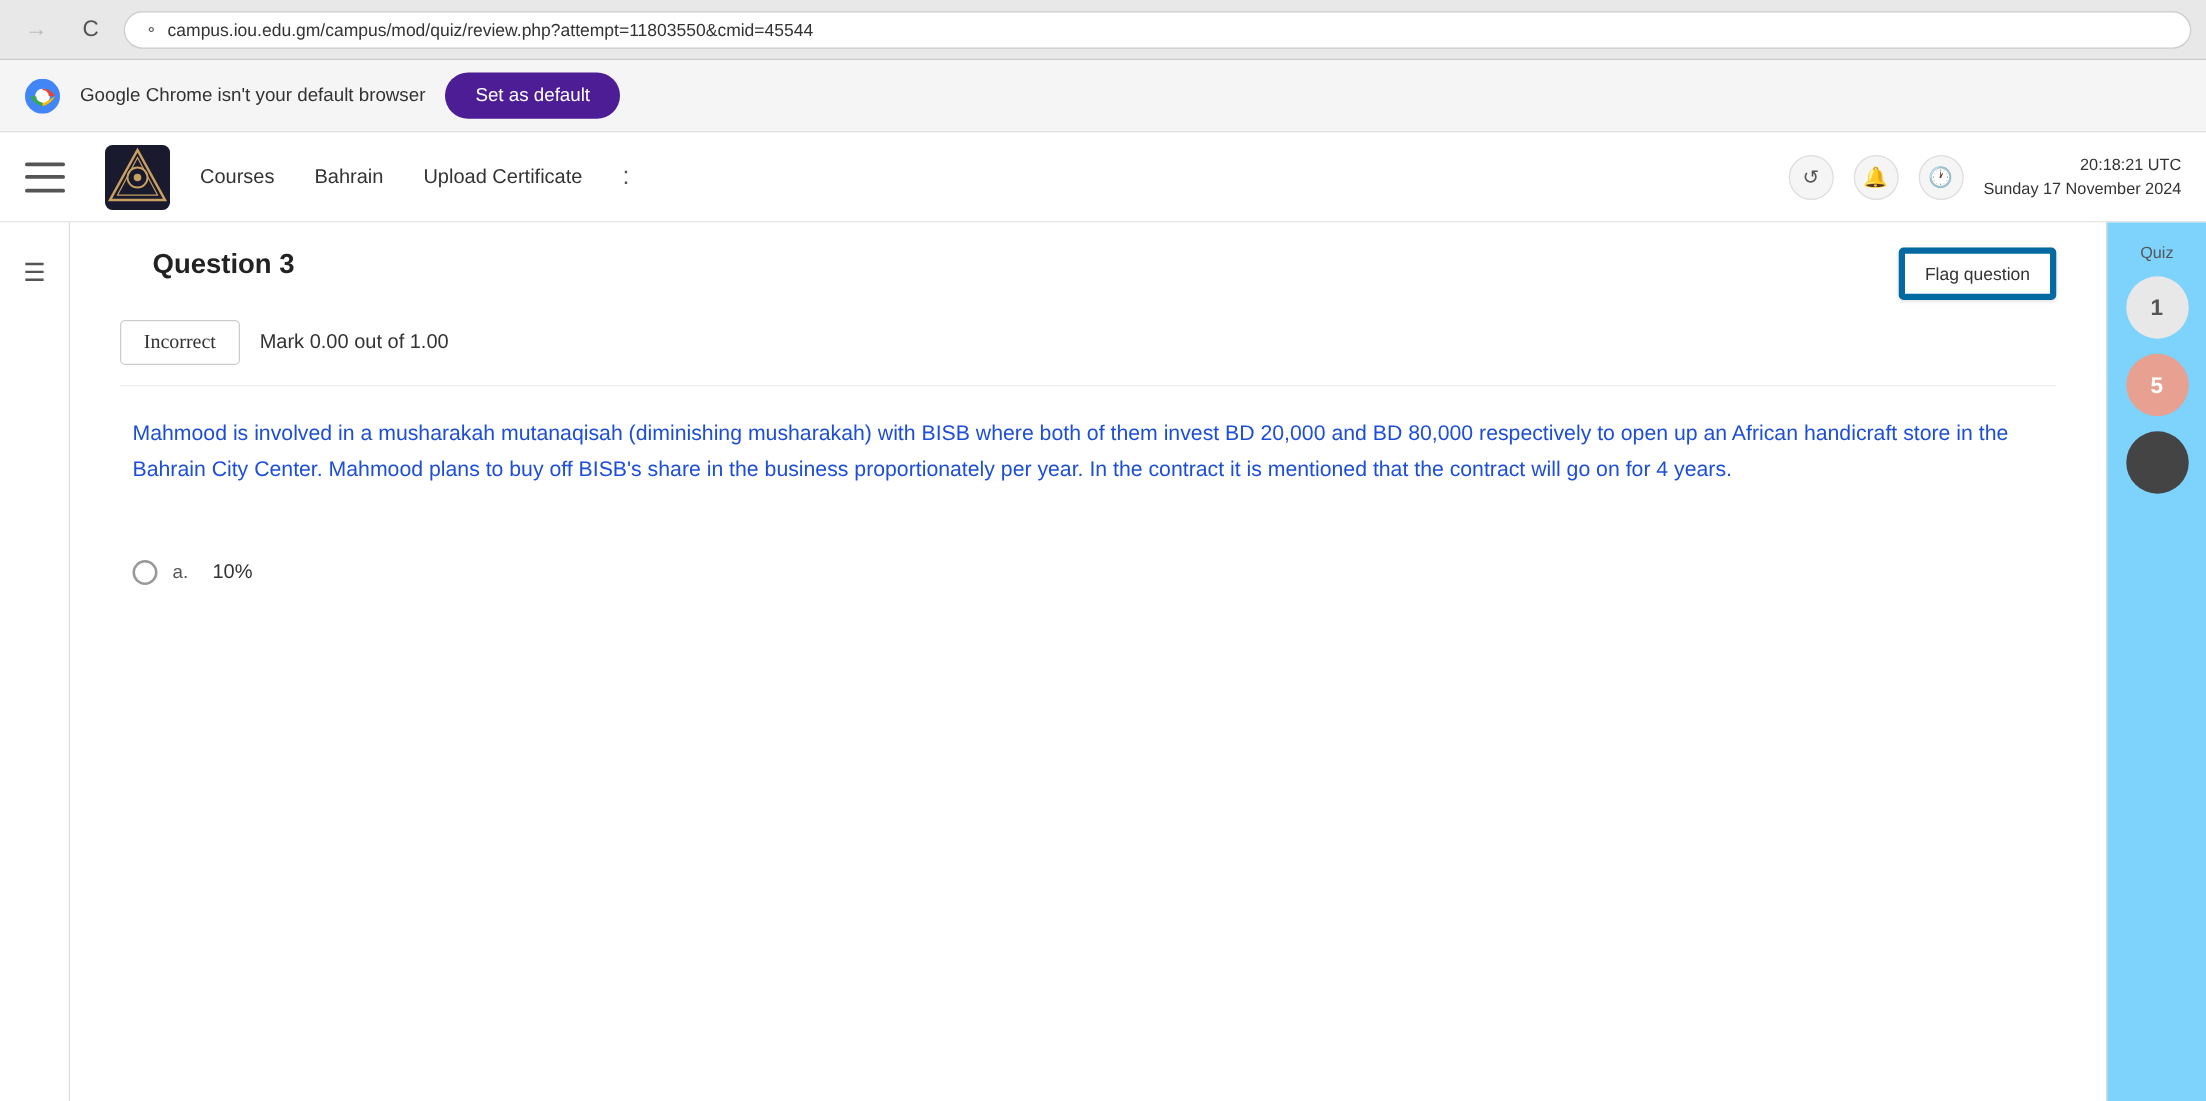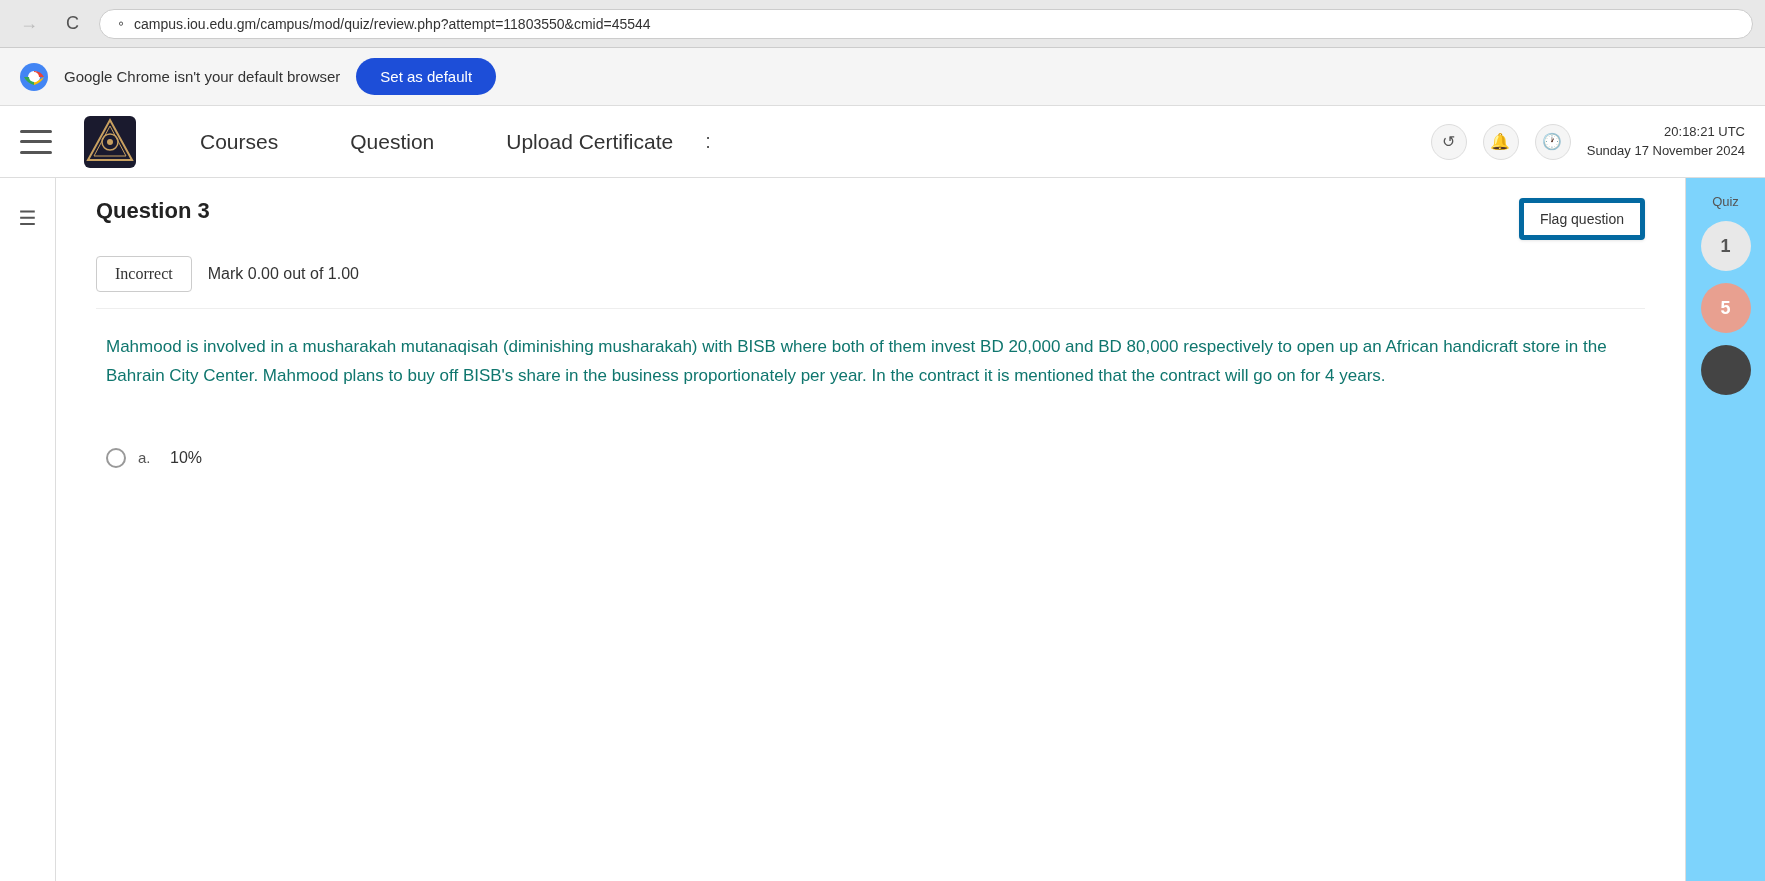--- a/index.html
+++ b/index.html
@@ -56,21 +56,21 @@
     }
     .chrome-logo {
       width: 28px;
       height: 28px;
     }
     .notification-text {
       font-size: 15px;
       color: #333;
     }
     .set-default-btn {
-      background: #1d4ed8;
+      background: #4c1d95;
       color: white;
       border: none;
       border-radius: 24px;
       padding: 10px 24px;
       font-size: 15px;
       font-weight: 500;
       cursor: pointer;
     }
 
     
@@ -102,25 +102,24 @@
       width: 52px;
       height: 52px;
     }
     .lms-nav {
       display: flex;
       align-items: center;
       gap: 32px;
       flex: 1;
     }
     .lms-nav-item {
-      font-size: 21px;
+      font-size: 16px;
       color: #333;
       cursor: pointer;
       padding: 4px 0;
-      margin-left: 40px;
     }
     .lms-nav-dots {
       font-size: 20px;
       color: #555;
       cursor: pointer;
     }
     .lms-header-right {
       display: flex;
       align-items: center;
       gap: 16px;
@@ -179,20 +178,21 @@
     .question-header {
       display: flex;
       justify-content: space-between;
       align-items: flex-start;
       margin-bottom: 16px;
     }
     .question-title {
       font-size: 22px;
       font-weight: bold;
       color: #222;
+      margin-left: 26px;
     }
     .flag-question-btn {
       background: white;
       border: 5px solid #0369a1;
       border-radius: 4px;
       padding: 8px 16px;
       font-size: 14px;
       color: #333;
       cursor: pointer;
       box-shadow: 0 1px 3px rgba(0,0,0,0.1);
@@ -216,21 +216,21 @@
       font-weight: normal;
       font-family: Liberation Serif, serif;
     }
     .mark-text {
       font-size: 16px;
       color: #333;
     }
 
     .question-body {
       font-size: 17px;
-      color: #0f766e;
+      color: #1d4ed8;
       line-height: 1.7;
       margin-bottom: 20px;
       padding: 0 10px;
     }
 
     .select-one-label {
       font-size: 14px;
       color: #333;
       margin-bottom: 12px;
       padding-left: 10px;
@@ -338,21 +338,21 @@
 
   <svg class="lms-logo" viewBox="0 0 52 52">
     <rect width="52" height="52" rx="6" fill="#1a1a2e"></rect>
     <polygon points="26,4 48,44 4,44" fill="none" stroke="#c8a060" stroke-width="2"></polygon>
     <polygon points="26,10 42,40 10,40" fill="none" stroke="#c8a060" stroke-width="1"></polygon>
     <circle cx="26" cy="26" r="8" fill="none" stroke="#c8a060" stroke-width="1.5"></circle>
     <circle cx="26" cy="26" r="3" fill="#c8a060"></circle>
   </svg>
   <nav class="lms-nav">
     <span class="lms-nav-item">Courses</span>
-    <span class="lms-nav-item">Question</span>
+    <span class="lms-nav-item">Bahrain</span>
     <span class="lms-nav-item">Upload Certificate</span>
     <span class="lms-nav-dots">:</span>
   </nav>
   <div class="lms-header-right">
     <div class="header-icon-btn">↺</div>
     <div class="header-icon-btn">🔔</div>
     <div class="header-icon-btn">🕐</div>
     <div class="datetime-display">
       <div>20:18:21 UTC</div>
       <div>Sunday 17 November 2024</div>

